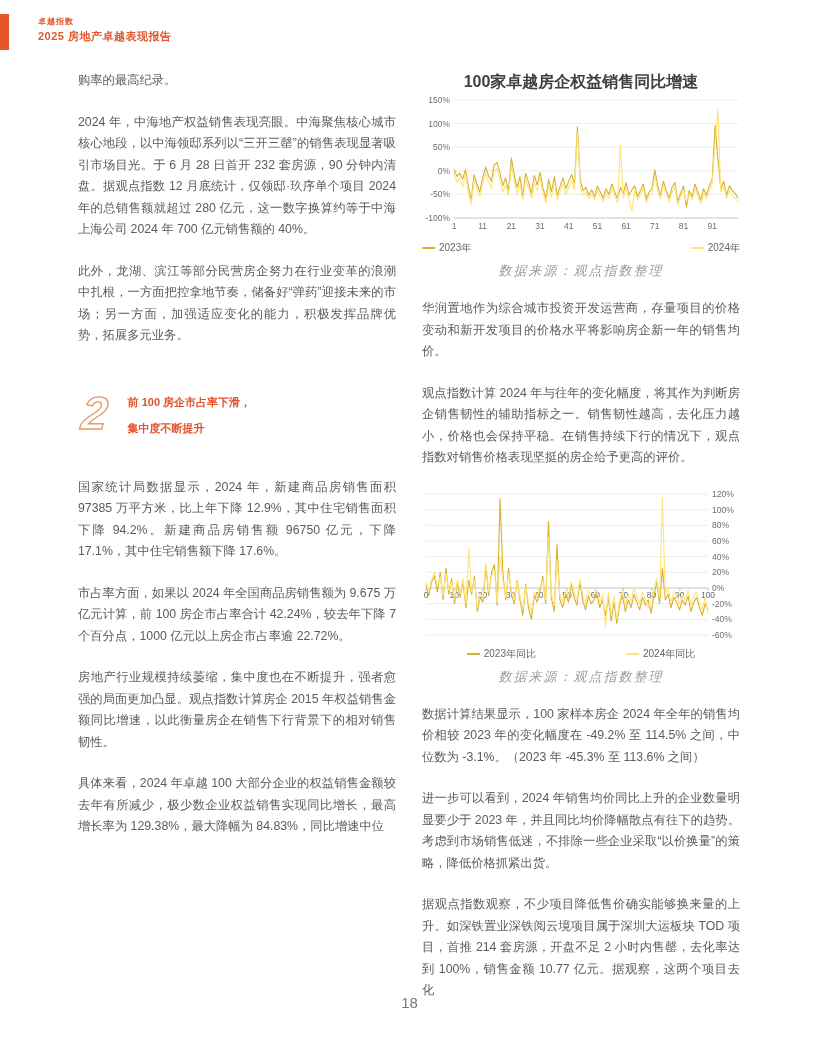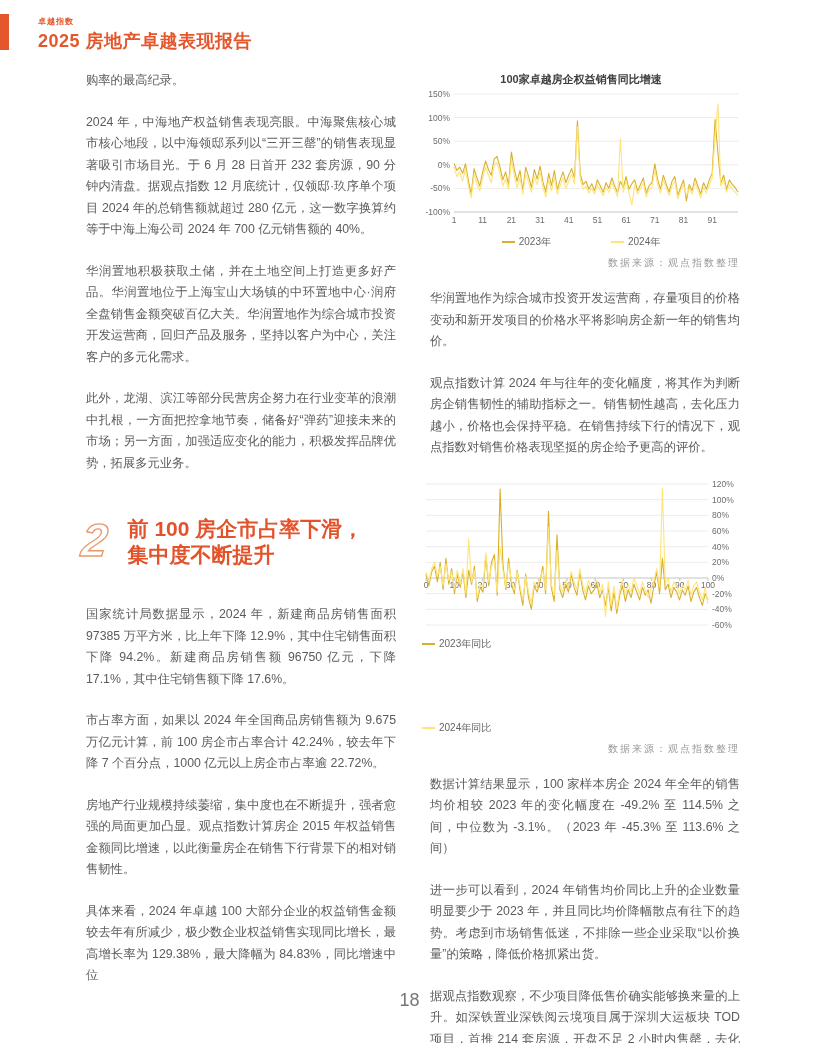--- a/index.html
+++ b/index.html
@@ -6,67 +6,66 @@
   .page{
     position:relative;width:819px;height:1043px;background:#ffffff;
     font-family:"Liberation Sans","DejaVu Sans",sans-serif;
     color:#5b5b5b;overflow:hidden;
   }
   
   header{position:absolute;top:14px;left:0;display:flex;align-items:flex-start;}
   .hbar{width:9px;height:36px;background:#e4572c;}
   .htext{margin-left:29px;padding-top:2px;}
   .hsmall{font-size:8px;font-weight:bold;color:#e4572c;letter-spacing:1px;}
-  .htitle{font-size:18px;font-weight:bold;color:#e4572c;margin-top:2px;letter-spacing:.5px;}
+  .htitle{font-size:11px;font-weight:bold;color:#e4572c;margin-top:2px;letter-spacing:.5px;}
   
   .cols{position:absolute;top:70px;left:78px;width:662px;display:flex;column-gap:26px;}
   .col{flex:1;min-width:0;}
   .col p{
-    margin:0 0 20px 8px;font-size:12.3px;line-height:21.5px;
+    margin:0 0 20px 0;font-size:12.3px;line-height:21.5px;
     text-align:justify;color:#5b5b5b;
   }
   
   .section-head{display:flex;align-items:flex-start;margin:36px 0 34px 4px;}
   .secnum{
     font-size:46px;line-height:60px;font-style:italic;font-weight:bold;
     color:#ffffff;-webkit-text-stroke:1.4px #e89a6d;text-stroke:1.4px #e89a6d;
     margin-right:20px;transform:skewX(-6deg);
   }
-  .sectitle{font-size:21px;font-weight:bold;color:#e2532c;line-height:26px;padding-top:6px;}
+  .sectitle{font-size:11px;font-weight:bold;color:#e2532c;line-height:26px;padding-top:6px;}
   
   figure{margin:2px 0 18px 0;padding:0;}
-  .ctitle{text-align:center;font-size:11px;font-weight:bold;color:#404040;margin-bottom:2px;}
+  .ctitle{text-align:center;font-size:16px;font-weight:bold;color:#404040;margin-bottom:2px;}
   .legend{display:flex;justify-content:center;gap:86px;margin-top:2px;}
   .legend-item{display:flex;align-items:center;font-size:10px;color:#666;}
   .legend-swatch{display:inline-block;width:13px;height:2px;margin-right:4px;}
-  .source{text-align:right;font-size:10px;color:#9a9a9a;letter-spacing:2px;margin-top:7px;}
+  .source{text-align:center;font-size:13px;color:#9a9a9a;letter-spacing:2px;margin-top:7px;font-style:italic;}
   svg text{font-family:"Liberation Sans","DejaVu Sans",sans-serif;}
   
   footer{position:absolute;left:0;bottom:32px;width:100%;text-align:center;}
-  .pagenum{font-size:18px;color:#777;}
+  .pagenum{font-size:15px;color:#777;}
 </style>
 </head>
 <body>
 
 <div class="page">
 
   <header>
     <div class="hbar"></div>
     <div class="htext">
       <div class="hsmall">卓越指数</div>
       <div class="htitle">2025 房地产卓越表现报告</div>
     </div>
   </header>
 
   <main class="cols">
 
     <section class="col">
       <p>购率的最高纪录。</p>
       <p>2024 年，中海地产权益销售表现亮眼。中海聚焦核心城市核心地段，以中海领邸系列以“三开三罄”的销售表现显著吸引市场目光。于 6 月 28 日首开 232 套房源，90 分钟内清盘。据观点指数 12 月底统计，仅领邸·玖序单个项目 2024 年的总销售额就超过 280 亿元，这一数字换算约等于中海上海公司 2024 年 700 亿元销售额的 40%。</p>
-      <p>华润置地积极获取土储，并在土地空间上打造更多好产品。华润置地位于上海宝山大场镇的中环置地中心·润府全盘销售金额突破百亿大关。华润置地作为综合城市投资开发运营商，回归产品及服务，坚持以客户为中心，关注客户的多元化需求。</p>
       <p>此外，龙湖、滨江等部分民营房企努力在行业变革的浪潮中扎根，一方面把控拿地节奏，储备好“弹药”迎接未来的市场；另一方面，加强适应变化的能力，积极发挥品牌优势，拓展多元业务。</p>
 
       <div class="section-head">
         <span class="secnum">2</span>
         <span class="sectitle">
           <span>前 100 房企市占率下滑，</span><br>
           <span>集中度不断提升</span>
         </span>
       </div>
 
@@ -97,21 +96,21 @@
             <text x="89.37373737373737" y="134" font-size="8.5" fill="#6d6d6d" text-anchor="middle">21</text>
             <text x="118.06060606060606" y="134" font-size="8.5" fill="#6d6d6d" text-anchor="middle">31</text>
             <text x="146.74747474747474" y="134" font-size="8.5" fill="#6d6d6d" text-anchor="middle">41</text>
             <text x="175.43434343434345" y="134" font-size="8.5" fill="#6d6d6d" text-anchor="middle">51</text>
             <text x="204.12121212121212" y="134" font-size="8.5" fill="#6d6d6d" text-anchor="middle">61</text>
             <text x="232.8080808080808" y="134" font-size="8.5" fill="#6d6d6d" text-anchor="middle">71</text>
             <text x="261.4949494949495" y="134" font-size="8.5" fill="#6d6d6d" text-anchor="middle">81</text>
             <text x="290.1818181818182" y="134" font-size="8.5" fill="#6d6d6d" text-anchor="middle">91</text>
             <polyline points="32.0,74.4 34.9,81.5 37.7,78.2 40.6,84.3 43.5,74.9 46.3,91.4 49.2,105.1 52.1,79.6 54.9,89.0 57.8,97.0 60.7,82.9 63.6,72.0 66.4,80.5 69.3,86.2 72.2,70.1 75.0,67.3 77.9,77.7 80.8,90.9 83.6,82.9 86.5,95.6 89.4,63.1 92.2,79.6 95.1,92.3 98.0,81.5 100.8,101.8 103.7,78.2 106.6,87.6 109.5,98.5 112.3,80.5 115.2,90.0 118.1,77.2 120.9,92.8 123.8,103.2 126.7,84.3 129.5,96.6 132.4,81.5 135.3,100.3 138.1,91.4 141.0,82.9 143.9,93.7 146.7,86.2 149.6,79.6 152.5,89.0 155.4,31.9 158.2,84.3 161.1,95.6 164.0,92.3 166.8,100.3 169.7,94.7 172.6,101.8 175.4,90.9 178.3,97.0 181.2,103.2 184.0,93.7 186.9,99.4 189.8,89.0 192.6,96.6 195.5,104.1 198.4,92.3 201.3,98.5 204.1,87.6 207.0,100.3 209.9,94.7 212.7,90.9 215.6,101.8 218.5,95.6 221.3,89.0 224.2,104.1 227.1,97.0 229.9,93.7 232.8,74.9 235.7,90.9 238.5,100.3 241.4,86.2 244.3,95.6 247.2,103.2 250.0,92.3 252.9,87.6 255.8,106.5 258.6,98.5 261.5,90.9 264.4,111.8 267.2,95.6 270.1,101.8 273.0,89.0 275.8,97.0 278.7,105.1 281.6,93.7 284.4,100.3 287.3,90.9 290.2,84.3 293.1,30.6 295.9,64.0 298.8,93.7 301.7,86.2 304.5,100.3 307.4,90.9 310.3,95.6 313.1,98.5 316.0,103.2" fill="none" stroke="#d8b02c" stroke-width="1.1" stroke-linejoin="round"></polyline>
             <polyline points="32.0,78.2 34.9,87.6 37.7,82.9 40.6,92.3 43.5,79.6 46.3,97.0 49.2,108.8 52.1,85.2 54.9,94.7 57.8,101.8 60.7,89.0 63.6,78.2 66.4,86.2 69.3,93.7 72.2,75.8 75.0,73.4 77.9,84.3 80.8,97.0 83.6,90.0 86.5,100.3 89.4,71.1 92.2,86.2 95.1,98.5 98.0,89.0 100.8,105.1 103.7,84.3 106.6,93.7 109.5,103.2 112.3,87.6 115.2,95.6 118.1,82.9 120.9,98.5 123.8,107.9 126.7,90.9 129.5,101.8 132.4,87.6 135.3,105.1 138.1,97.0 141.0,89.0 143.9,99.4 146.7,92.3 149.6,85.2 152.5,94.7 155.4,38.0 158.2,90.0 161.1,100.3 164.0,97.0 166.8,104.1 169.7,99.4 172.6,105.1 175.4,95.6 178.3,101.8 181.2,106.5 184.0,98.5 186.9,103.2 189.8,93.7 192.6,100.3 195.5,107.9 198.4,49.8 201.3,103.2 204.1,92.3 207.0,104.1 209.9,115.8 212.7,95.6 215.6,105.1 218.5,99.4 221.3,93.7 224.2,107.9 227.1,100.3 229.9,98.5 232.8,81.5 235.7,95.6 238.5,104.1 241.4,90.9 244.3,99.4 247.2,106.5 250.0,97.0 252.9,92.3 255.8,109.8 258.6,101.8 261.5,95.6 264.4,106.5 267.2,99.4 270.1,105.1 273.0,93.7 275.8,100.3 278.7,108.8 281.6,98.5 284.4,104.1 287.3,95.6 290.2,89.0 293.1,47.5 295.9,14.7 298.8,97.0 301.7,90.9 304.5,103.2 307.4,95.6 310.3,100.3 313.1,103.2 316.0,106.5" fill="none" stroke="#ffe47a" stroke-width="1.1" stroke-linejoin="round"></polyline>
-          </svg><div class="legend" style="gap: 60px;">
+          </svg><div class="legend" style="gap: 60px; justify-content: space-between;">
             <span class="legend-item">
               <span class="legend-swatch" style="background: rgb(216, 176, 44);"></span>
               <span>2023年</span>
             </span>
             <span class="legend-item">
               <span class="legend-swatch" style="background: rgb(255, 228, 122);"></span>
               <span>2024年</span>
             </span>
           </div><div class="source">数据来源：观点指数整理</div></figure>
 
@@ -156,21 +155,21 @@
             <line x1="201.39999999999998" y1="99" x2="201.39999999999998" y2="102" stroke="#c4c4c4" stroke-width="1"></line>
             <text x="201.39999999999998" y="109" font-size="8.5" fill="#6d6d6d" text-anchor="middle">70</text>
             <line x1="229.60000000000002" y1="99" x2="229.60000000000002" y2="102" stroke="#c4c4c4" stroke-width="1"></line>
             <text x="229.60000000000002" y="109" font-size="8.5" fill="#6d6d6d" text-anchor="middle">80</text>
             <line x1="257.8" y1="99" x2="257.8" y2="102" stroke="#c4c4c4" stroke-width="1"></line>
             <text x="257.8" y="109" font-size="8.5" fill="#6d6d6d" text-anchor="middle">90</text>
             <line x1="286" y1="99" x2="286" y2="102" stroke="#c4c4c4" stroke-width="1"></line>
             <text x="286" y="109" font-size="8.5" fill="#6d6d6d" text-anchor="middle">100</text>
             <polyline points="4.0,95.1 6.8,106.8 9.7,92.7 12.5,87.3 15.4,102.9 18.2,83.3 21.1,110.8 23.9,79.4 26.8,105.3 29.6,89.6 32.5,114.7 35.3,95.1 38.2,108.4 41.0,92.7 43.9,118.6 46.7,91.2 49.6,105.3 52.4,87.3 55.3,122.5 58.1,108.4 61.0,113.1 63.8,77.1 66.7,106.8 69.5,83.3 72.4,75.5 75.2,116.2 78.1,10.0 80.9,84.9 83.8,110.8 86.6,79.4 89.5,105.3 92.3,114.7 95.2,91.2 98.0,110.8 100.8,126.4 103.7,95.1 106.5,118.6 109.4,130.3 112.2,106.8 115.1,113.1 117.9,102.9 120.8,87.3 123.6,114.7 126.5,32.4 129.3,108.4 132.2,122.5 135.0,55.9 137.9,110.8 140.7,118.6 143.6,105.3 146.4,113.1 149.3,95.1 152.1,108.4 155.0,116.2 157.8,92.7 160.7,110.8 163.5,120.9 166.4,106.8 169.2,114.7 172.1,110.8 174.9,105.3 177.8,118.6 180.6,110.8 183.5,126.4 186.3,108.4 189.2,131.9 192.0,113.1 194.8,134.5 197.7,116.2 200.5,106.8 203.4,122.5 206.2,110.8 209.1,118.6 211.9,105.3 214.8,113.1 217.6,120.9 220.5,108.4 223.3,116.2 226.2,110.8 229.0,124.1 231.9,106.8 234.7,92.7 237.6,114.7 240.4,79.4 243.3,110.8 246.1,105.3 249.0,118.6 251.8,108.4 254.7,113.1 257.5,120.9 260.4,110.8 263.2,116.2 266.1,106.8 268.9,122.5 271.8,113.1 274.6,108.4 277.5,118.6 280.3,126.4 283.2,114.7 286.0,120.9" fill="none" stroke="#d8b02c" stroke-width="1.1" stroke-linejoin="round"></polyline>
             <polyline points="4.0,92.7 6.8,102.9 9.7,89.6 12.5,83.3 15.4,97.4 18.2,87.3 21.1,106.8 23.9,84.9 26.8,101.4 29.6,92.7 32.5,110.8 35.3,91.2 38.2,105.3 41.0,89.6 43.9,114.7 46.7,59.8 49.6,102.9 52.4,91.2 55.3,118.6 58.1,105.3 61.0,108.4 63.8,73.9 66.7,102.9 69.5,87.3 72.4,81.8 75.2,113.1 78.1,67.7 80.9,91.2 83.8,108.4 86.6,84.9 89.5,101.4 92.3,110.8 95.2,92.7 98.0,106.8 100.8,120.9 103.7,97.4 106.5,113.1 109.4,124.1 112.2,102.9 115.1,108.4 117.9,99.0 120.8,91.2 123.6,110.8 126.5,48.1 129.3,105.3 132.2,116.2 135.0,71.6 137.9,106.8 140.7,113.1 143.6,101.4 146.4,108.4 149.3,92.7 152.1,102.9 155.0,110.8 157.8,89.6 160.7,105.3 163.5,114.7 166.4,101.4 169.2,108.4 172.1,105.3 174.9,101.4 177.8,113.1 180.6,105.3 183.5,137.5 186.3,102.9 189.2,126.4 192.0,106.8 194.8,130.3 197.7,110.8 200.5,101.4 203.4,116.2 206.2,105.3 209.1,113.1 211.9,99.0 214.8,106.8 217.6,114.7 220.5,102.9 223.3,110.8 226.2,118.6 229.0,110.0 231.9,101.4 234.7,89.6 237.6,108.4 240.4,9.3 243.3,105.3 246.1,99.0 249.0,113.1 251.8,102.9 254.7,106.8 257.5,114.7 260.4,105.3 263.2,110.8 266.1,101.4 268.9,116.2 271.8,106.8 274.6,102.9 277.5,113.1 280.3,120.9 283.2,108.4 286.0,124.8" fill="none" stroke="#ffe47a" stroke-width="1.1" stroke-linejoin="round"></polyline>
-          </svg><div class="legend" style="gap: 70px; flex-direction: column;">
+          </svg><div class="legend" style="gap: 90px;">
             <span class="legend-item">
               <span class="legend-swatch" style="background: rgb(216, 176, 44);"></span>
               <span>2023年同比</span>
             </span>
             <span class="legend-item">
               <span class="legend-swatch" style="background: rgb(255, 228, 122);"></span>
               <span>2024年同比</span>
             </span>
           </div><div class="source">数据来源：观点指数整理</div></figure>
 

